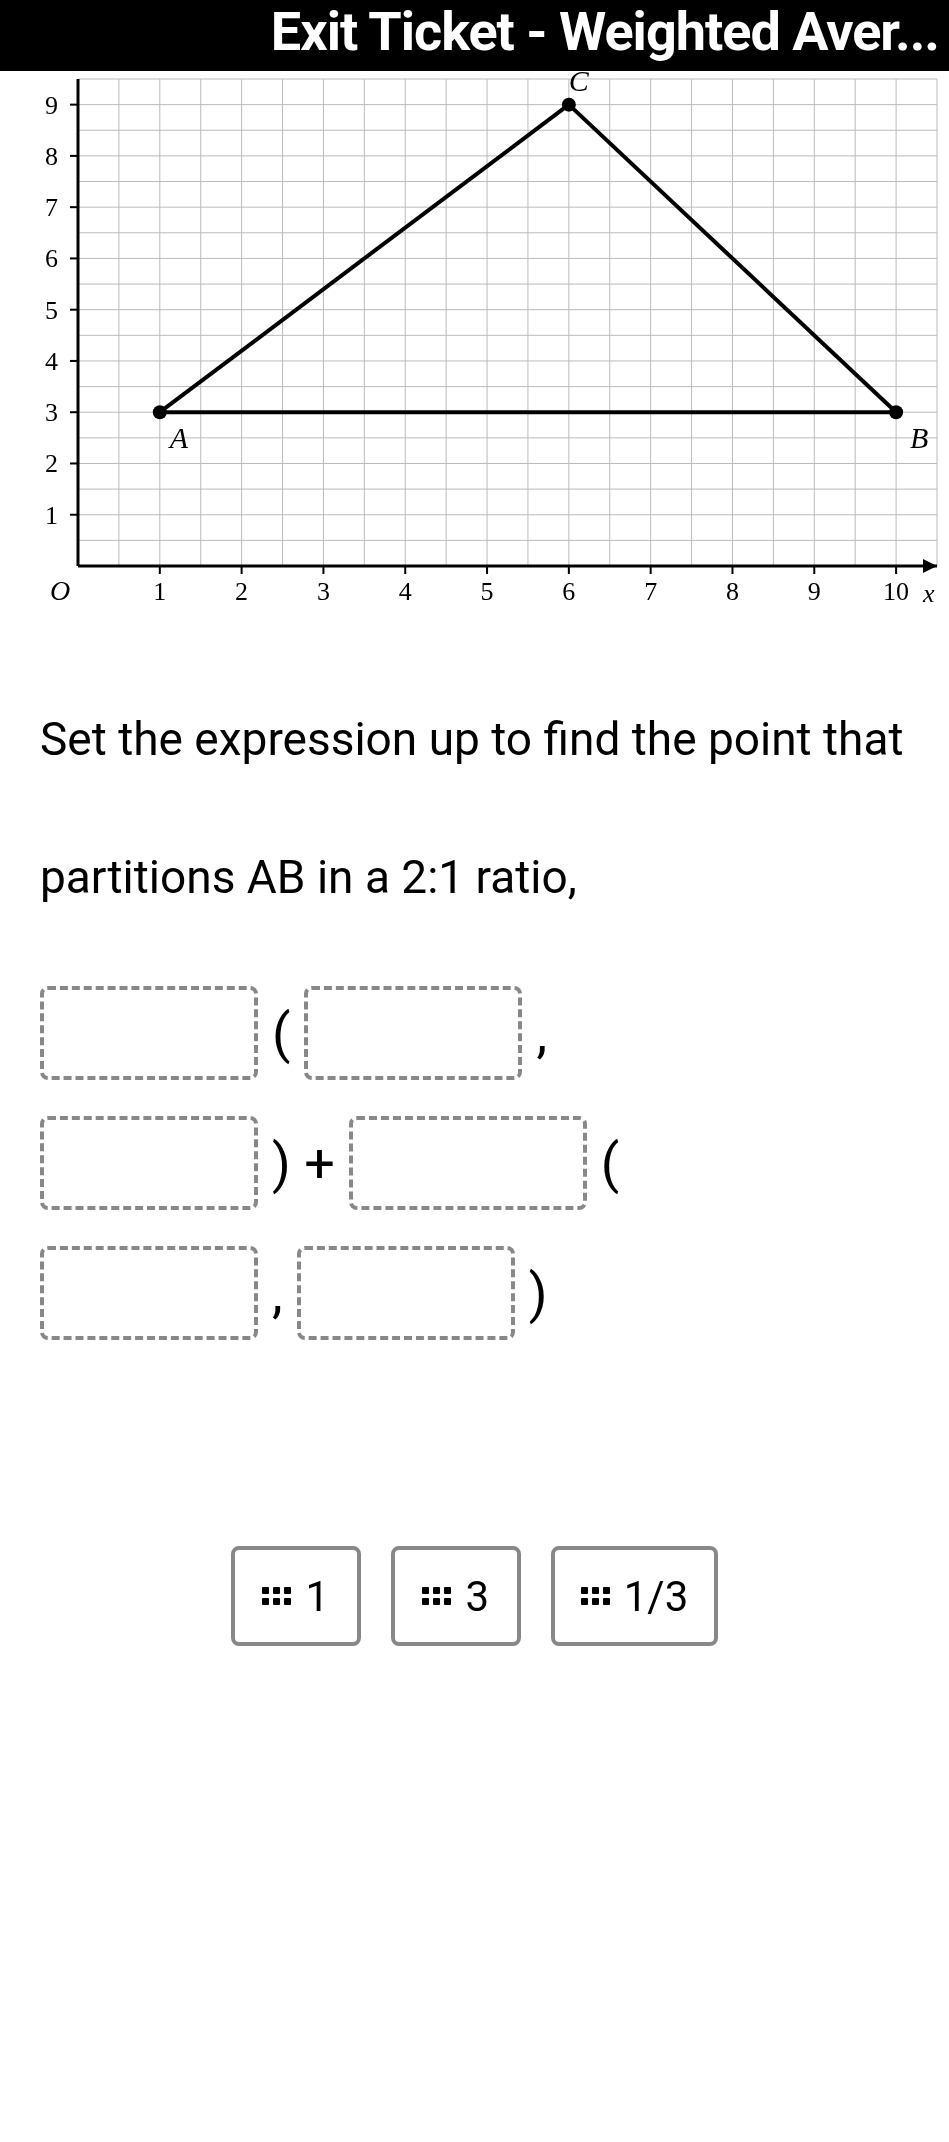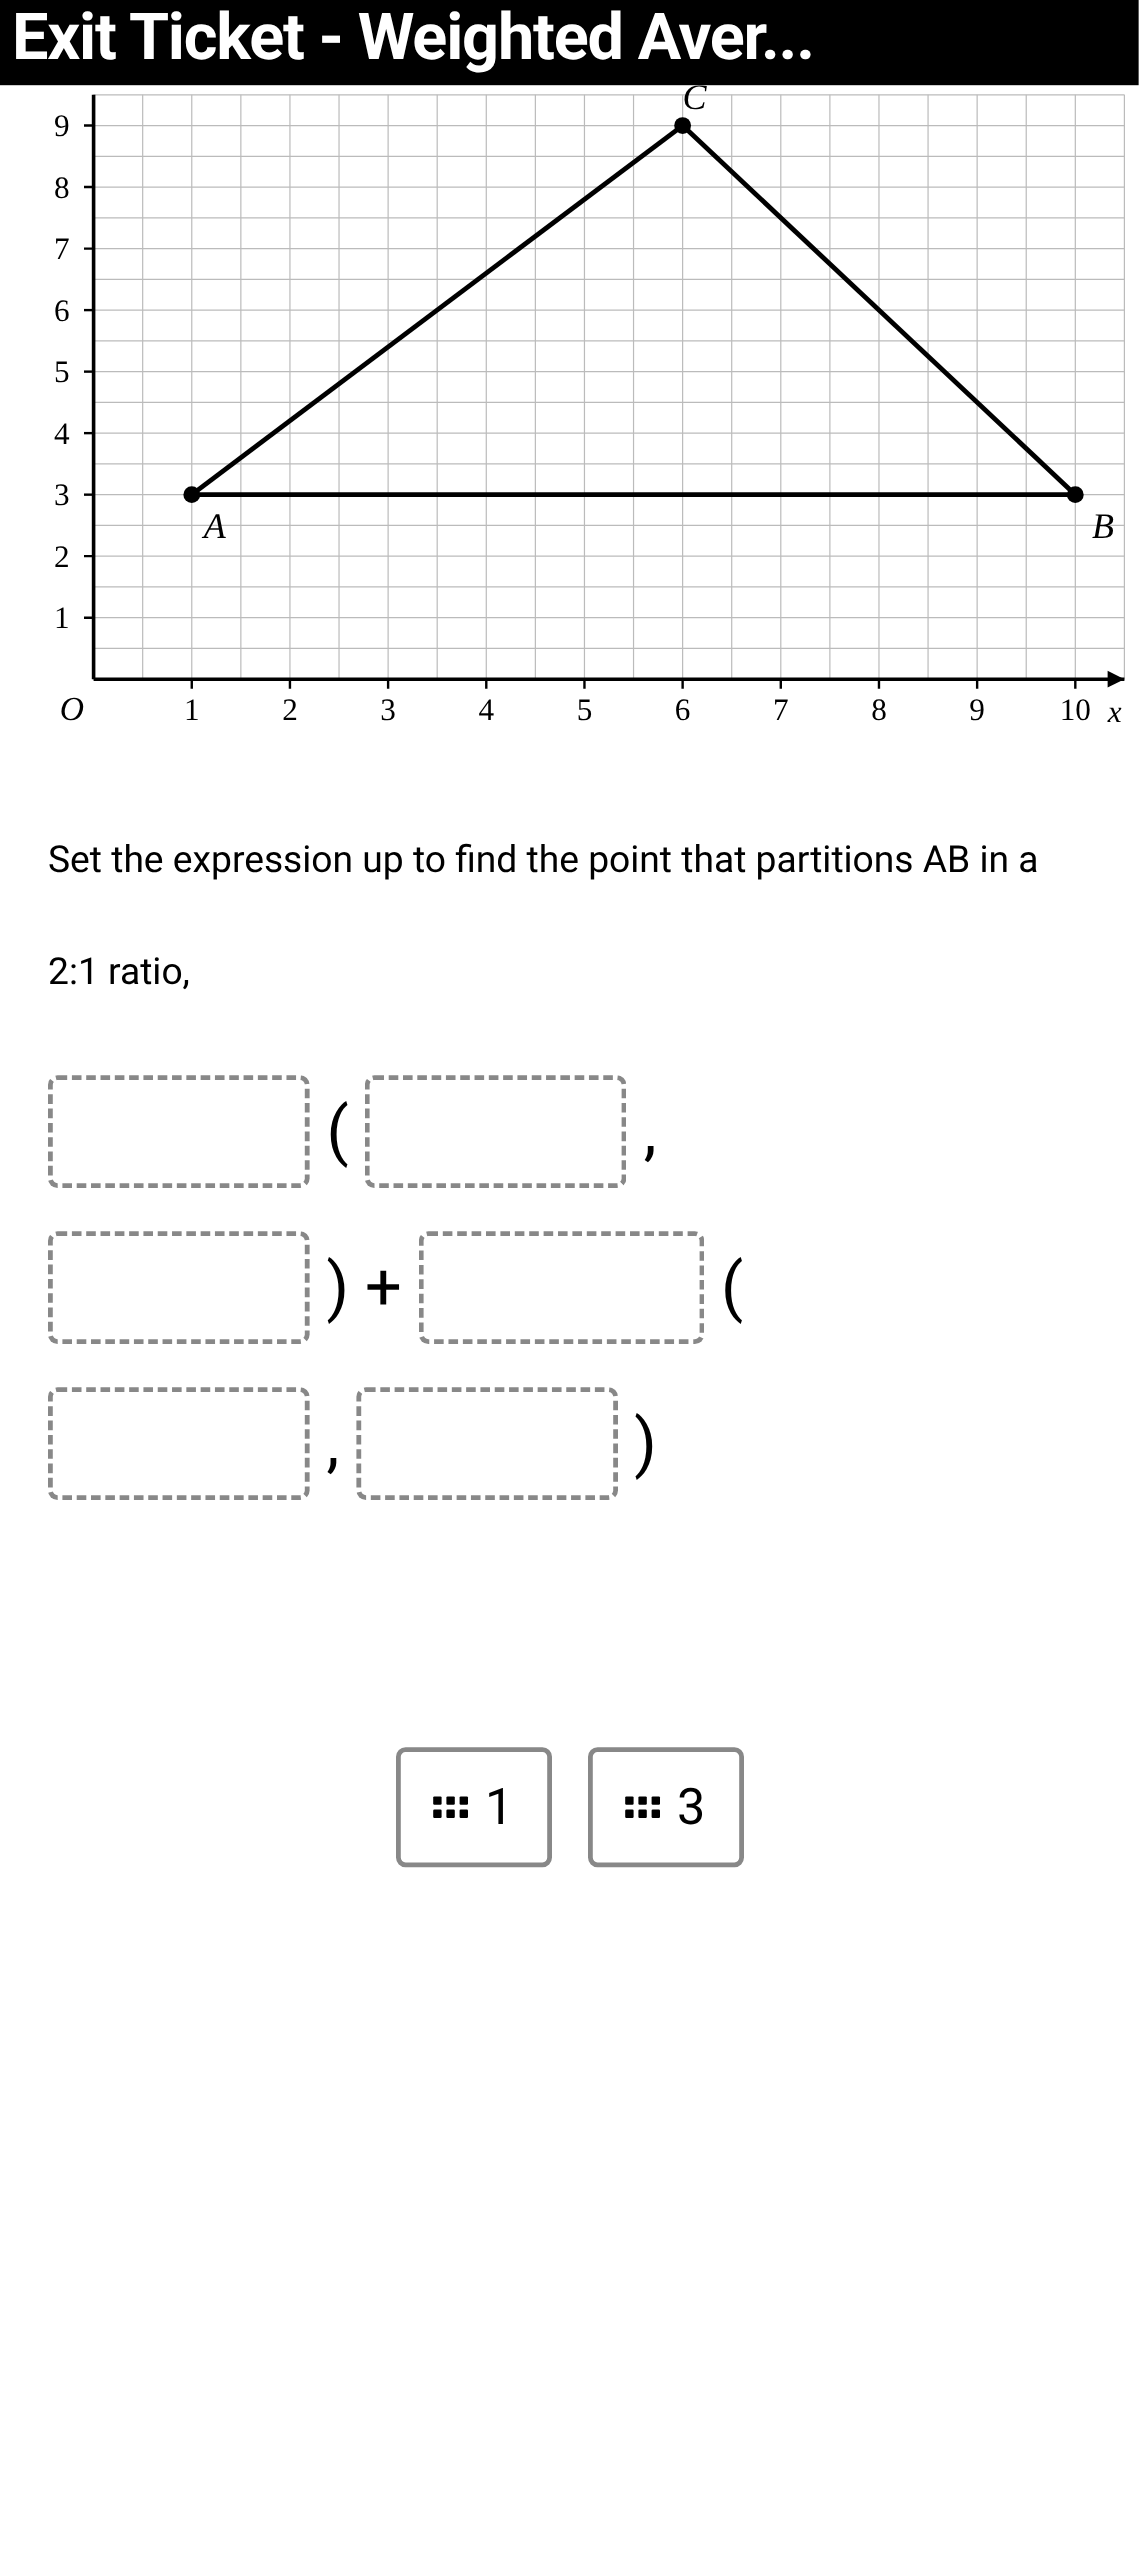--- a/index.html
+++ b/index.html
@@ -10,24 +10,25 @@
   }
   .header {
     background: #000;
     color: #fff;
     font-weight: 700;
     font-size: 54px;
     padding: 0 10px 8px 10px;
     white-space: nowrap;
     overflow: hidden;
     letter-spacing: -1px;
+    text-align: right;
   }
   .chart-wrap { padding: 0; }
   .question {
-    font-size: 31px;
+    font-size: 46px;
     padding: 40px 40px 0 40px;
     line-height: 3.0;
     color: #000;
   }
   .expression {
     padding: 40px 40px;
   }
   .expr-row {
     display: flex;
     align-items: center;
@@ -222,13 +223,24 @@
     <span class="grip">
         <span></span>
         <span></span>
         <span></span>
         <span></span>
         <span></span>
         <span></span>
       </span>
     <span>3</span>
   </div>
+  <div class="tile">
+    <span class="grip">
+        <span></span>
+        <span></span>
+        <span></span>
+        <span></span>
+        <span></span>
+        <span></span>
+      </span>
+    <span>1/3</span>
+  </div>
 </div>
 
 </body></html>

